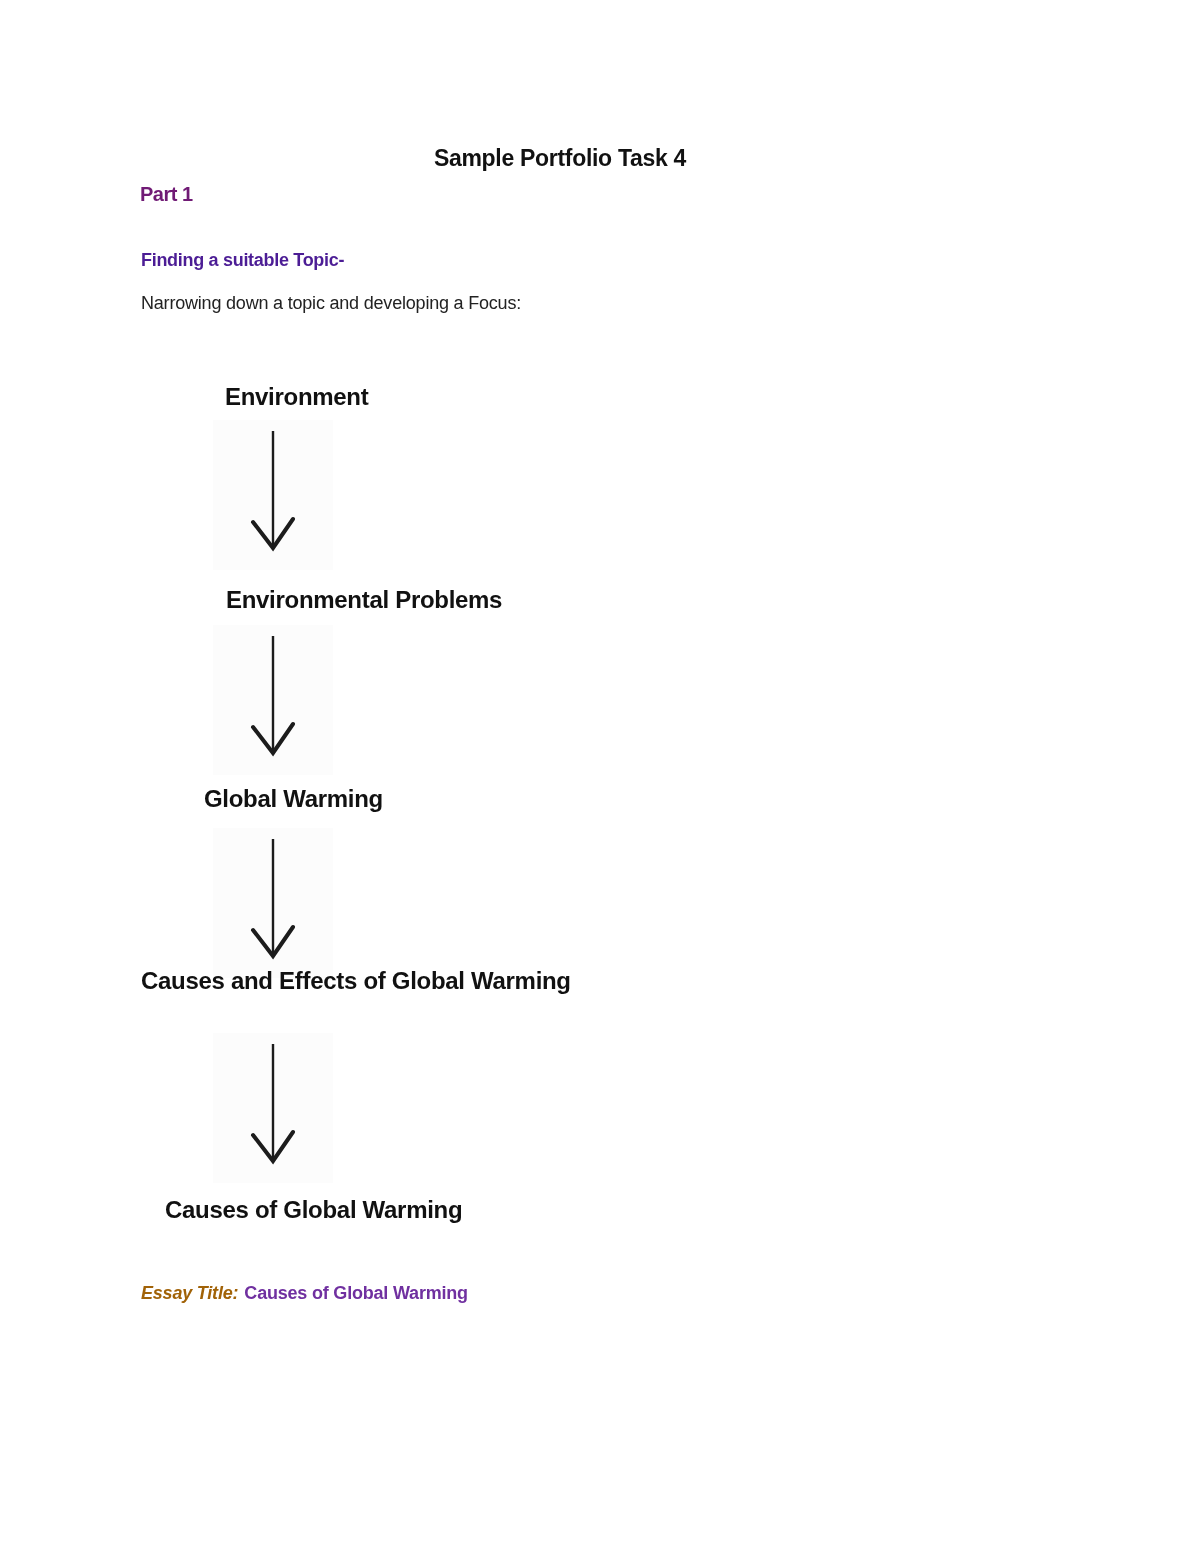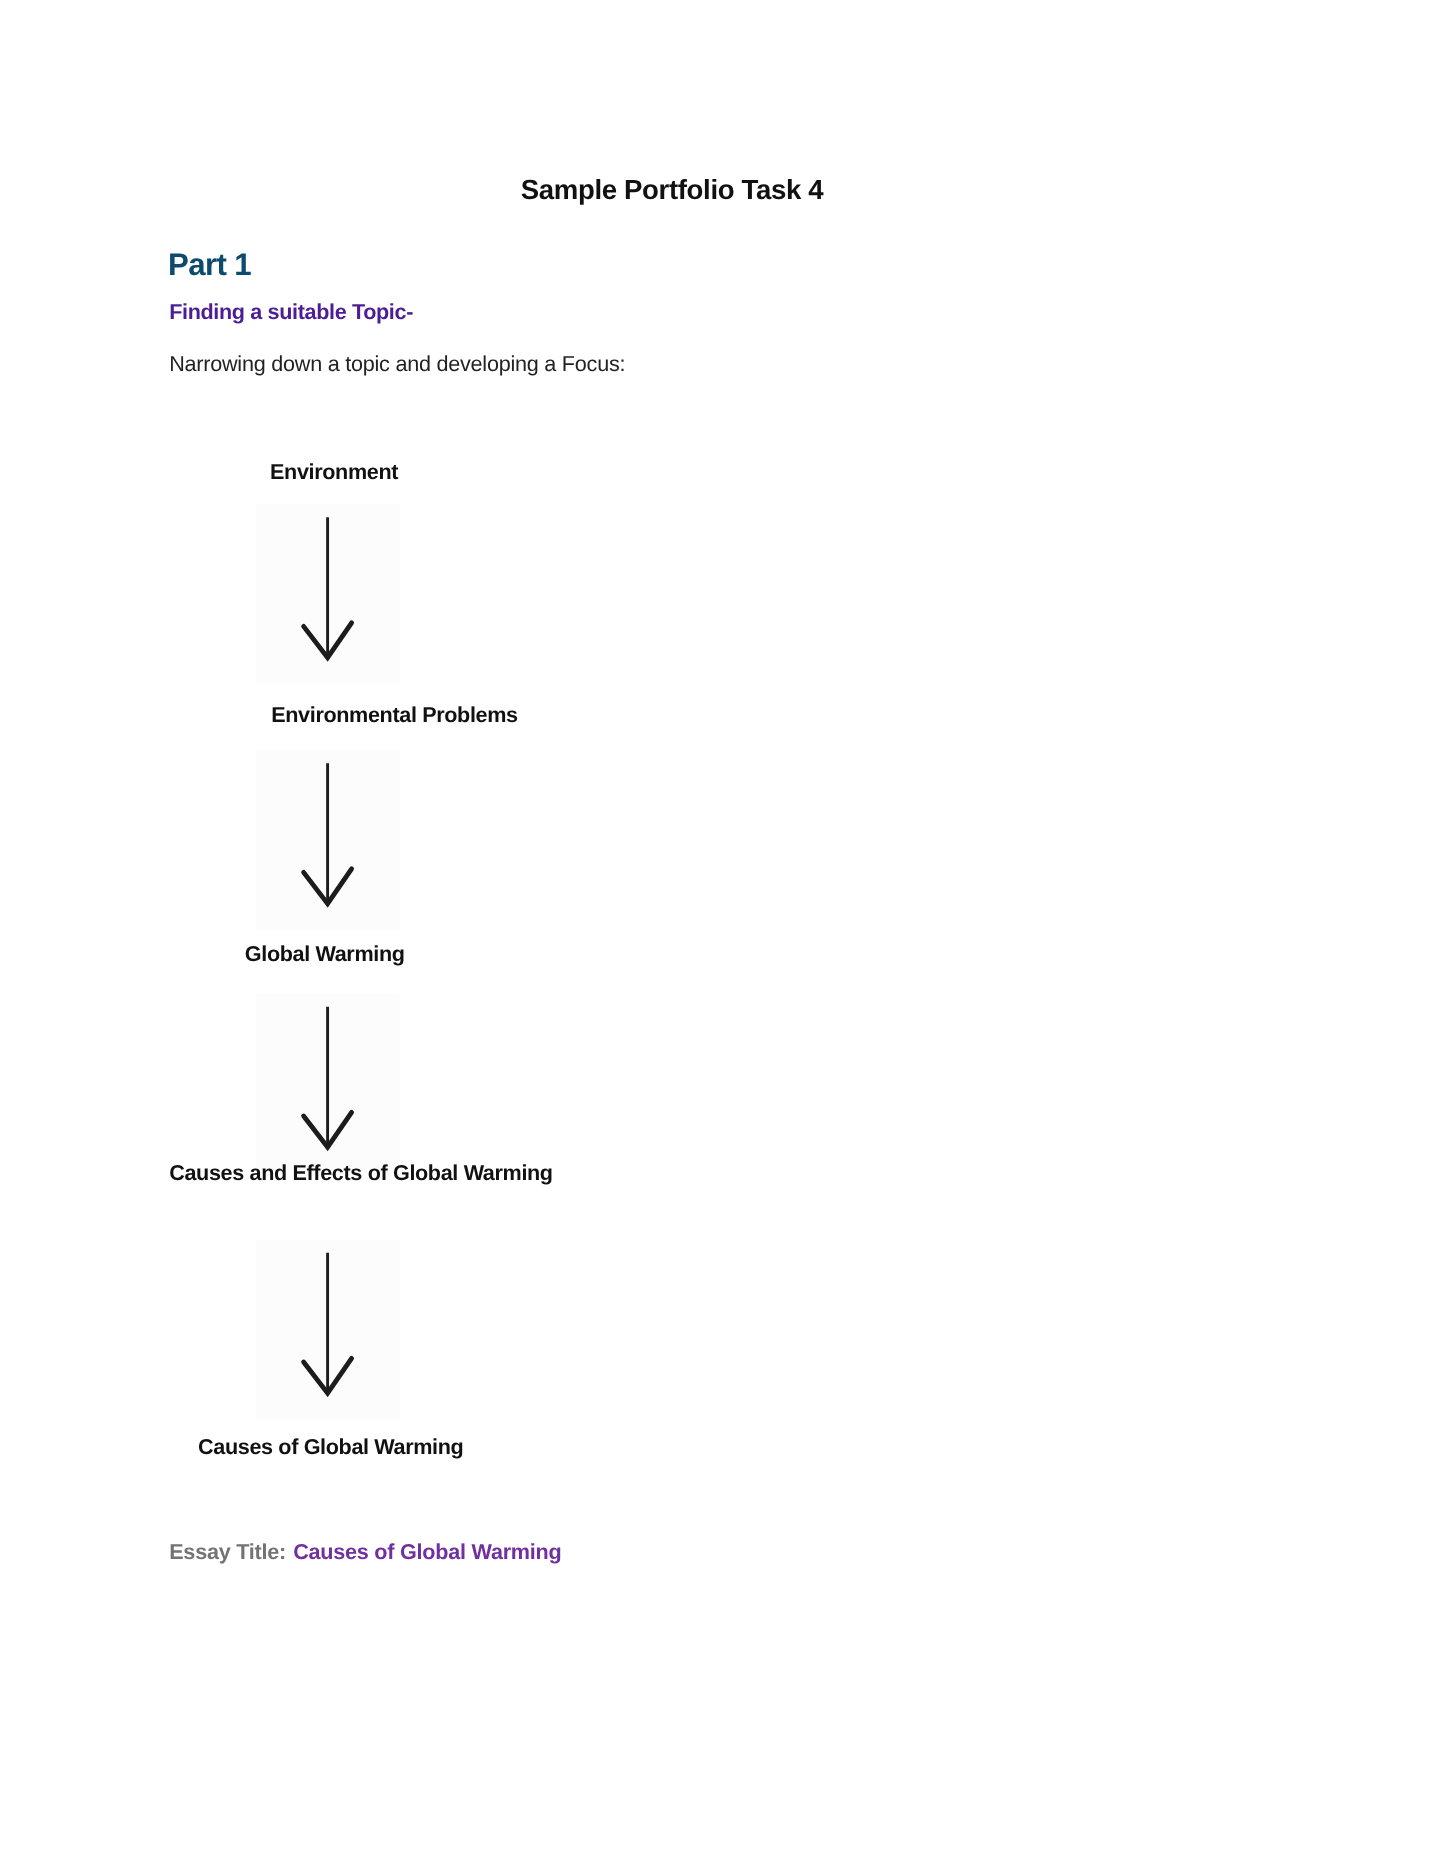--- a/index.html
+++ b/index.html
@@ -23,43 +23,43 @@
     width: 1120px;
     top: 145px;
     text-align: center;
     font-size: 23px;
     font-weight: bold;
     letter-spacing: -0.3px;
     color: #111111;
   }
   .part-heading {
     left: 140px;
-    top: 205px;
-    font-size: 26px;
+    top: 183px;
+    font-size: 20px;
     font-weight: bold;
     letter-spacing: -0.5px;
-    color: #0c4a6e;
+    color: #701a75;
   }
   .topic-heading {
     left: 141px;
     top: 250px;
     font-size: 18px;
     font-weight: bold;
     letter-spacing: -0.3px;
     color: #4c1d95;
   }
   .intro-line {
     left: 141px;
     top: 293px;
     font-size: 18px;
     letter-spacing: -0.2px;
     color: #222222;
   }
   .flow-step {
-    font-size: 18px;
+    font-size: 24px;
     font-weight: bold;
     letter-spacing: -0.3px;
     color: #111111;
   }
   .step-0 { left: 225px; top: 383px; }
   .step-1 { left: 210px; top: 586px; margin-left: 16px; }
   .step-2 { left: 204px; top: 785px; }
   .step-3 { left: 141px; top: 967px; }
   .step-4 { left: 165px; top: 1196px; }
 
@@ -80,21 +80,22 @@
   .arrow-wrap svg { display: block; }
 
   .essay-line {
     left: 141px;
     top: 1283px;
     font-size: 18px;
     letter-spacing: -0.2px;
   }
   .essay-label {
     font-weight: bold;
-    color: #737373;
+    font-style: italic;
+    color: #a16207;
   }
   .essay-value {
     font-weight: bold;
     color: #7030A0;
     margin-left: 6px;
   }
 </style>
 </head>
 <body>
 

